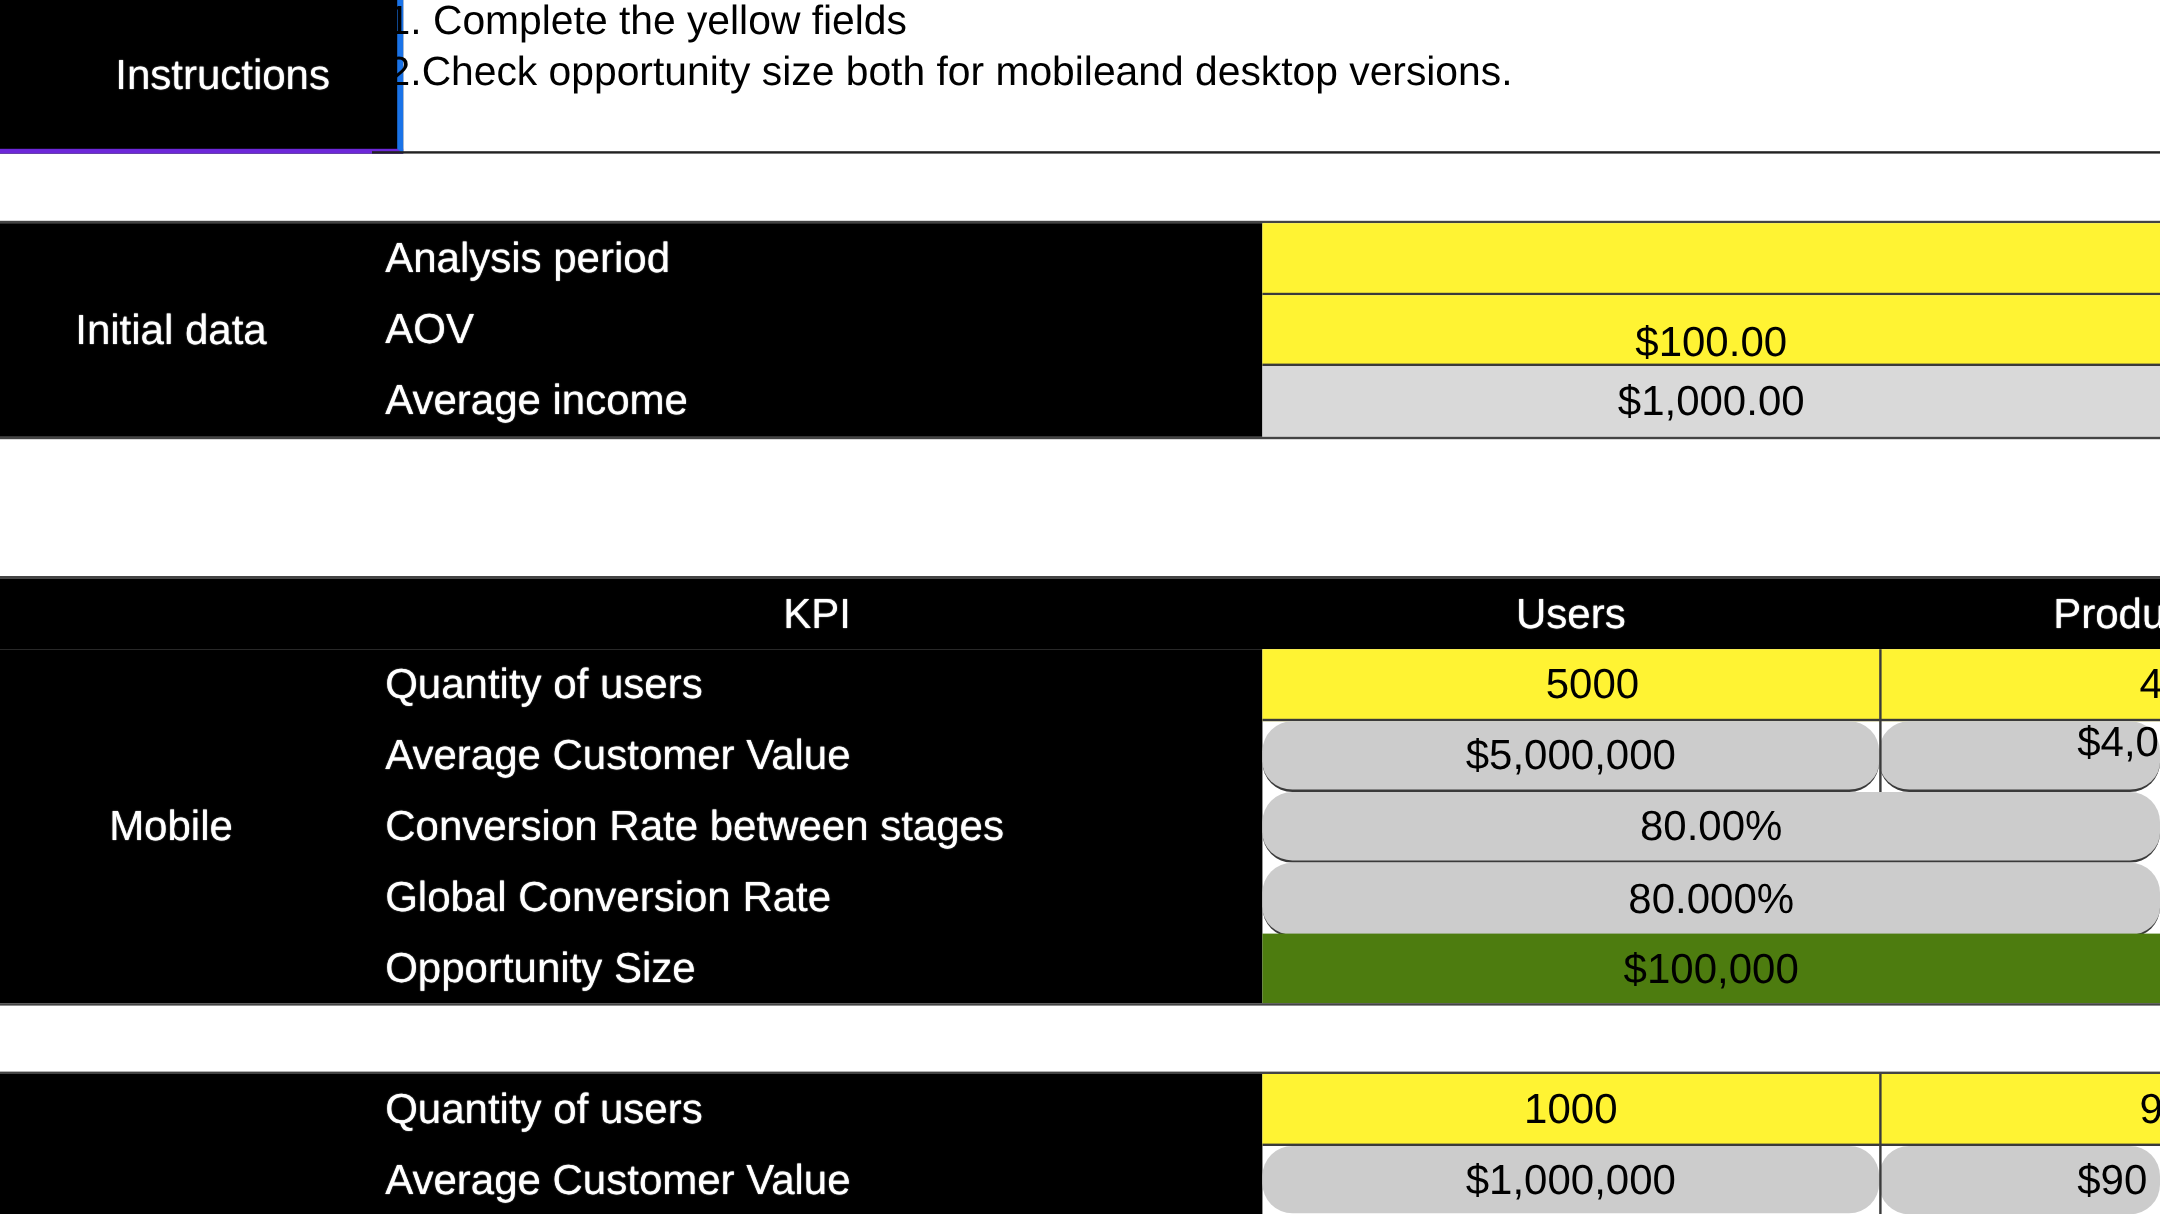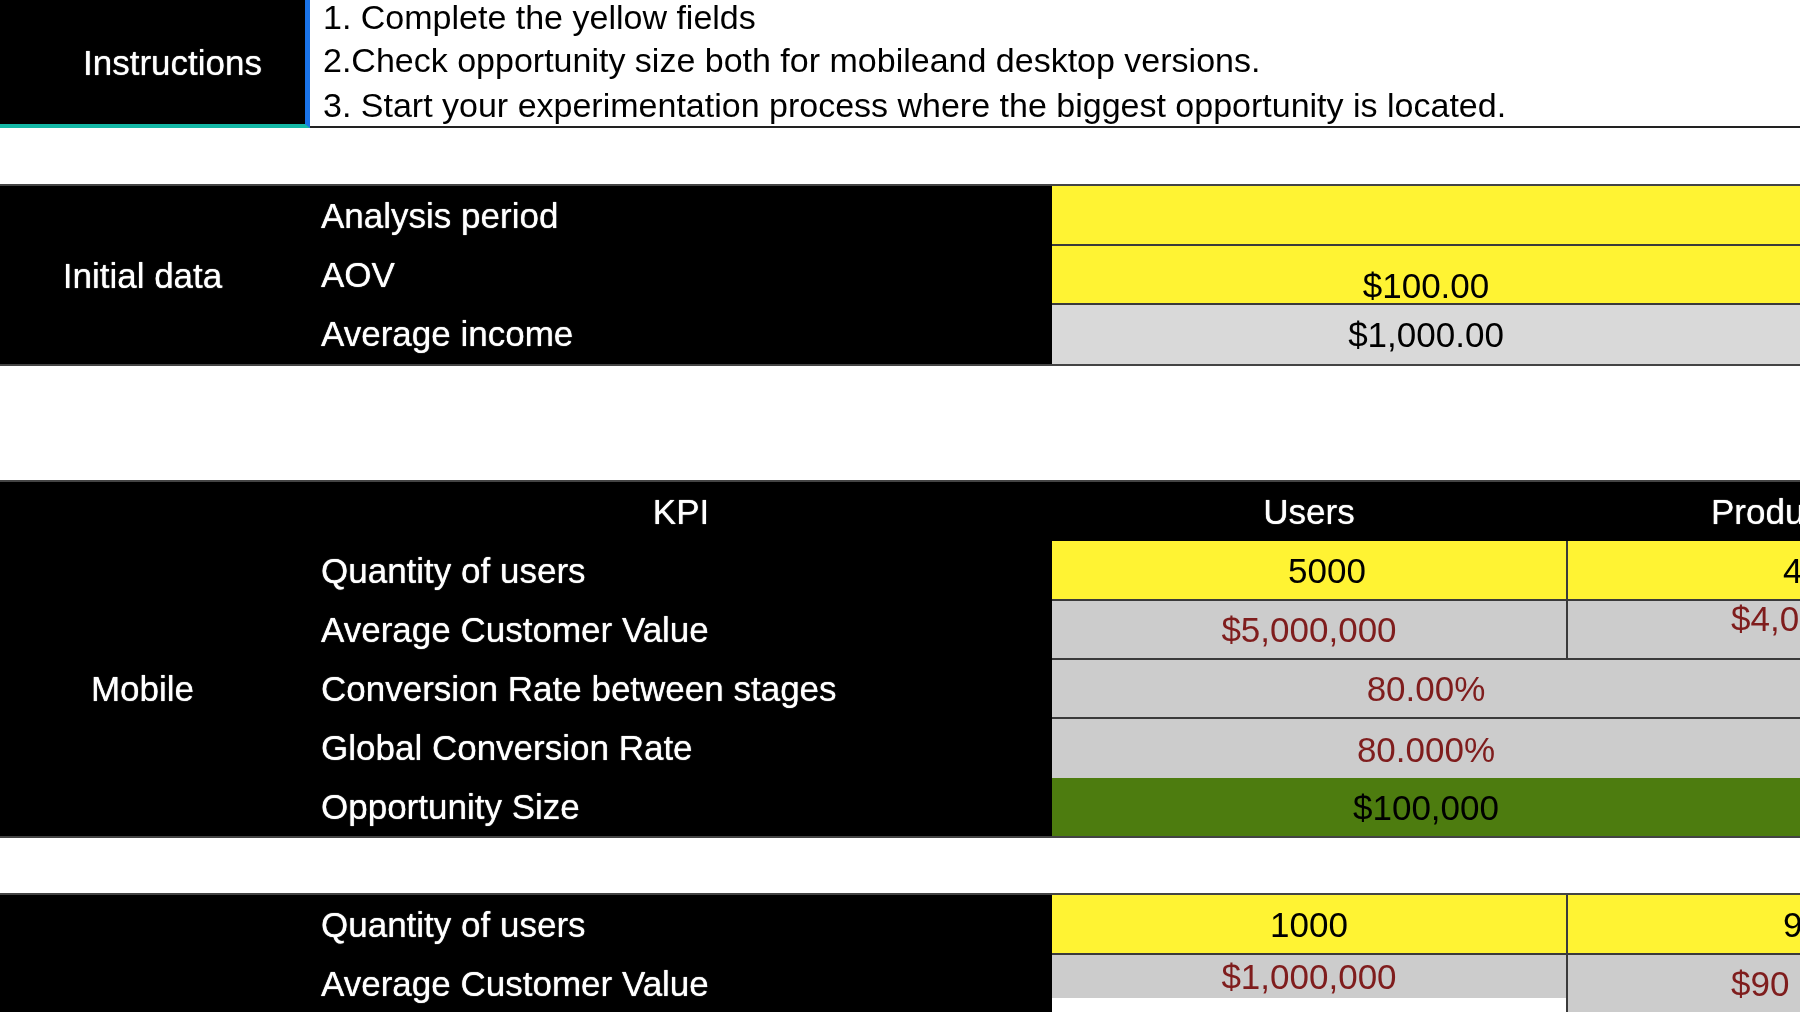--- a/index.html
+++ b/index.html
@@ -4,48 +4,47 @@
   <style>
     html, body { margin: 0; padding: 0; }
     body {
       width: 1800px; height: 1012px; overflow: hidden; position: relative;
       background: #ffffff;
       font-family: "Liberation Sans", sans-serif;
     }
     .abs { position: absolute; box-sizing: border-box; }
     .black { background: #000000; color: #ffffff; }
     .yellow { background: #fff333; color: #000000; }
-    .grey { background: #cccccc; color: #7f1d1d; }
+    .grey { background: #cccccc; color: #000000; border-radius: 25px; }
     .lightgrey { background: #d9d9d9; color: #000000; }
     .green { background: #4d7c0f; color: #000000; }
     .txt { font-size: 35px; line-height: 1; white-space: nowrap; }
     .white-txt { color: #ffffff; text-shadow: 0 0 1px #ffffff; }
     .center { display: flex; align-items: center; justify-content: center; }
     .left { display: flex; align-items: center; }
     .cell-border { border-bottom: 2px solid #3a3a3a; }
     .hline { height: 2px; background: #444; }
     .vline { width: 2px; background: #3a3a3a; }
 
     
-    #instr-label { left: 0; top: 0; width: 310px; height: 128px;
-      border-right: 5px solid #1a73e8; border-bottom: 4px solid #14b8a6; padding-left: 40px; }
+    #instr-label { left: 0; top: 0; width: 336px; height: 128px;
+      border-right: 5px solid #1a73e8; border-bottom: 4px solid #6d28d9; padding-left: 40px; }
     #instr-text { left: 310px; top: 0; width: 1490px; height: 128px;
       border-bottom: 2px solid #222; }
     .instr-line { position: absolute; left: 13px; font-size: 34px; color: #000; white-space: nowrap; }
   </style>
 </head>
 <body>
 
 <div class="abs black center" id="instr-label">
   <span class="txt white-txt">Instructions</span>
 </div>
 <div class="abs" id="instr-text">
   <div class="instr-line" style="top:-2px;">1. Complete the yellow fields</div>
   <div class="instr-line" style="top:41px;">2.Check opportunity size both for mobileand desktop versions.</div>
-  <div class="instr-line" style="top:86px;">3. Start your experimentation process where the biggest opportunity is located.</div>
 </div>
 
 <div class="abs hline" style="left:0; top:184px; width:1800px;"></div>
 <div class="abs black" style="left:0; top:186px; width:1052px; height:178px;"></div>
 <div class="abs center" style="left:0; top:186px; width:285px; height:178px;">
   <span class="txt white-txt">Initial data</span>
 </div>
 <div class="abs left" style="left:321px; top:186px; width:720px; height:59px;">
   <span class="txt white-txt">Analysis period</span>
 </div>
@@ -134,19 +133,19 @@
 <div class="abs left" style="left:321px; top:954px; width:720px; height:59px;">
   <span class="txt white-txt">Average Customer Value</span>
 </div>
 
 <div class="abs yellow center cell-border" style="left:1052px; top:895px; width:514px; height:60px;">
   <span class="txt">1000</span>
 </div>
 <div class="abs yellow cell-border" style="left:1566px; top:895px; width:234px; height:60px; display:flex; align-items:center;">
   <span class="txt" style="margin-left:217px;">9</span>
 </div>
-<div class="abs grey center" style="left:1052px; top:955px; width:514px; height:43px;">
+<div class="abs grey center" style="left:1052px; top:955px; width:514px; height:56px;">
   <span class="txt">$1,000,000</span>
 </div>
 <div class="abs grey" style="left:1566px; top:955px; width:234px; height:57px; display:flex; align-items:center;">
   <span class="txt" style="margin-left:165px;">$90</span>
 </div>
 <div class="abs vline" style="left:1566px; top:895px; height:117px;"></div>
 
 </body></html>

